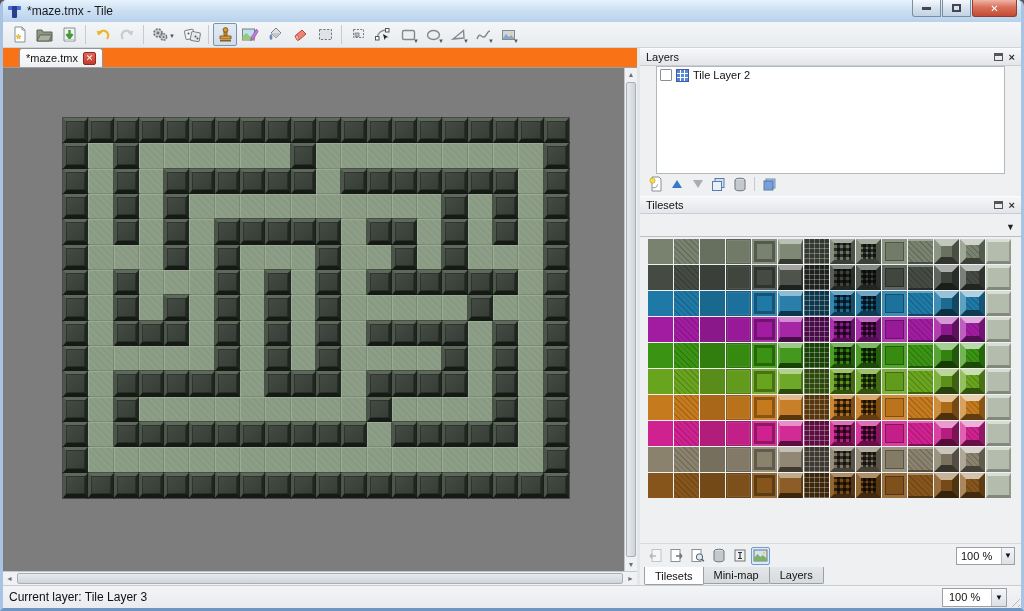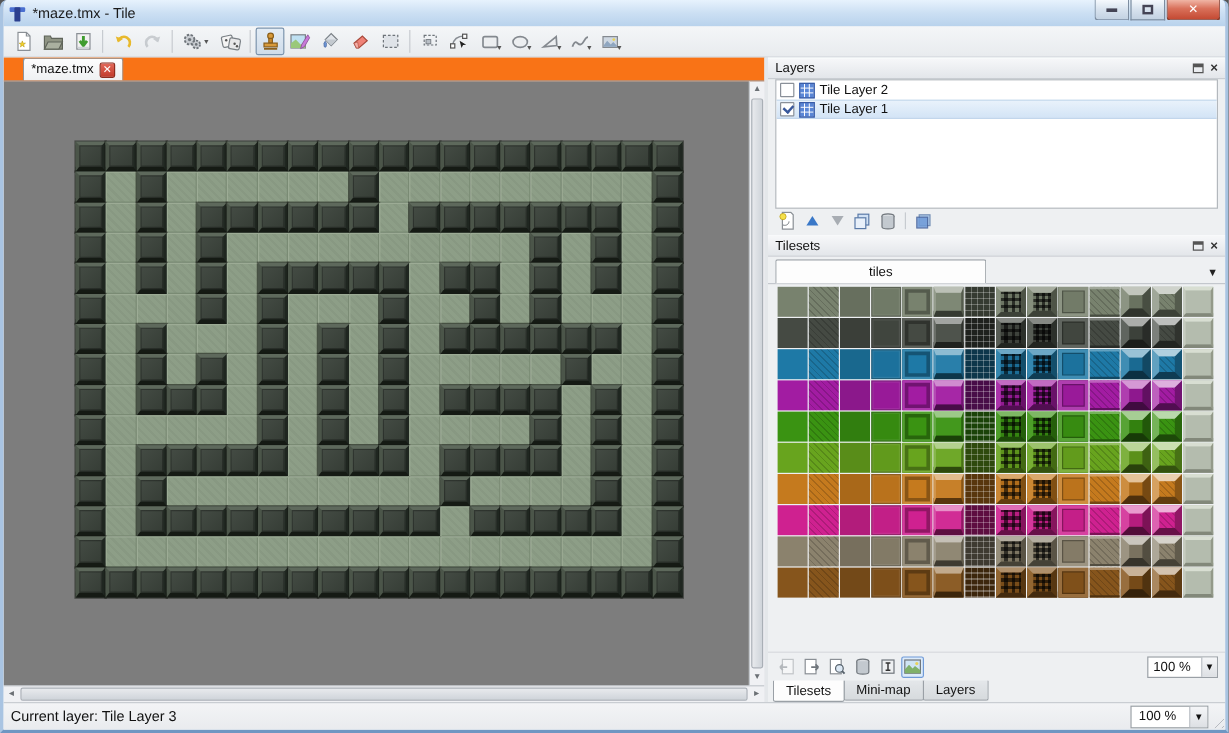--- a/index.html
+++ b/index.html
@@ -70,21 +70,21 @@
                   background:linear-gradient(#f6f7f9,#e3e6ea); border-bottom:1px solid #c9cdd2; border-top:1px solid #fbfcfd; font-size:11px; }
   .ph-icons { margin-left:auto; display:flex; gap:6px; align-items:center; }
   .float-ic { width:9px; height:8px; border:1px solid #555; border-top:3px solid #555; }
   .close-ic { font-size:11px; font-weight:bold; color:#333; line-height:9px; }
 
   .opacity-row { height:22px; flex:0 0 22px; display:flex; align-items:center; gap:6px; padding:0 6px; font-size:11px; }
   .slider { flex:1 1 auto; position:relative; height:14px; }
   .slider .groove { position:absolute; left:0; right:0; top:6px; height:3px; background:#d6d9dd; border:1px solid #b3b8bd; border-radius:2px; }
   .slider .handle { position:absolute; right:0; top:1px; width:9px; height:13px; background:linear-gradient(#fbfcfd,#dfe3e8); border:1px solid #8f969e; border-radius:2px; }
 
-  .layer-list { flex:0 0 108px; margin:0 6px; background:#fff; border:1px solid #b3b8bd; overflow:hidden; }
+  .layer-list { flex:0 0 108px; margin:0 16px; background:#fff; border:1px solid #b3b8bd; overflow:hidden; }
   .layer-row { height:16px; display:flex; align-items:center; gap:4px; padding:0 3px; font-size:11px; }
   .layer-row.selected { background:linear-gradient(#e9f2fb,#d3e4f6); border-top:1px solid #c0d6ec; border-bottom:1px solid #b4cde8; }
   .cb { width:12px; height:12px; background:#fff; border:1px solid #8a9099; border-radius:1px; position:relative; flex:0 0 12px; }
   .cb.checked::after { content:""; position:absolute; left:2px; top:1px; width:6px; height:4px; border-left:2px solid #39589c; border-bottom:2px solid #39589c; transform:rotate(-48deg); }
   .grid-ic { width:13px; height:13px; flex:0 0 13px; background:#5a86d6; border:1px solid #3a5ca6;
              background-image:linear-gradient(#fff 1px, transparent 1px), linear-gradient(90deg,#fff 1px, transparent 1px);
              background-size:4px 4px; background-position:-1px -1px; }
   .layer-btns { height:22px; flex:0 0 22px; display:flex; align-items:center; gap:2px; padding:0 6px 2px; }
   .lb { width:19px; height:18px; display:flex; align-items:center; justify-content:center; border-radius:2px; }
   .lb-sep { width:1px; height:14px; background:#c7cbd0; margin:0 3px; }
@@ -617,25 +617,20 @@
           <span class="float-ic"></span>
           <span class="close-ic">×</span>
         </span>
       </div>
       <div class="layer-list" id="layer-list">
           <div class="layer-row">
             <span class="cb"></span>
             <span class="grid-ic"></span>
             <span>Tile Layer 2</span>
           </div>
-          <div class="layer-row selected">
-            <span class="cb checked"></span>
-            <span class="grid-ic"></span>
-            <span>Tile Layer 1</span>
-          </div>
         </div>
       <div class="layer-btns">
         <div class="lb">
           <svg width="16" height="16" viewBox="0 0 16 16">
             <path d="M4 1h7l2 2v12H4z" fill="#fff" stroke="#8a8f95"></path>
             <circle cx="4.5" cy="4.5" r="2.6" fill="#f5e04a" stroke="#b89a10" stroke-width=".6"></circle>
             <path d="M4.5 11.5c3 1 5-1 5-3" fill="none" stroke="#6e747a" stroke-width=".8"></path>
           </svg>
         </div>
         <div class="lb">
@@ -666,23 +661,20 @@
       </div>
 
       <div class="panel-header">
         <span>Tilesets</span>
         <span class="ph-icons">
           <span class="float-ic"></span>
           <span class="close-ic">×</span>
         </span>
       </div>
       <div class="ts-tabrow">
-        <div class="ts-tab">
-          <span>tiles</span>
-        </div>
         <span class="ts-dd">▼</span>
       </div>
       <div class="ts-grid-wrap">
         <div class="ts-grid" id="ts-grid">
             <div class="ts-cell" style="background: rgb(120, 130, 110);"></div>
             <div class="ts-cell" style="background: repeating-linear-gradient(45deg, rgba(0, 0, 0, 0.16) 0px, rgba(0, 0, 0, 0.16) 1px, transparent 1px, transparent 4px) rgb(120, 130, 110);"></div>
             <div class="ts-cell" style="background: rgb(103, 111, 94);"></div>
             <div class="ts-cell" style="background: rgb(112, 122, 103); box-shadow: rgba(0, 0, 0, 0.25) 0px 0px 0px 1px inset, rgba(255, 255, 255, 0.08) 0px 0px 0px 2px inset;"></div>
             <div class="ts-cell" style="background: rgb(120, 130, 110); box-shadow: rgb(136, 145, 127) 0px 0px 0px 2px inset, rgb(84, 91, 77) 0px 0px 0px 5px inset;"></div>
             <div class="ts-cell" style="background: rgb(126, 136, 117); border-width: 5px 2px; border-style: solid; border-color: rgb(187, 192, 182) rgb(84, 91, 77) rgb(53, 58, 49) rgb(147, 155, 139);"></div>

